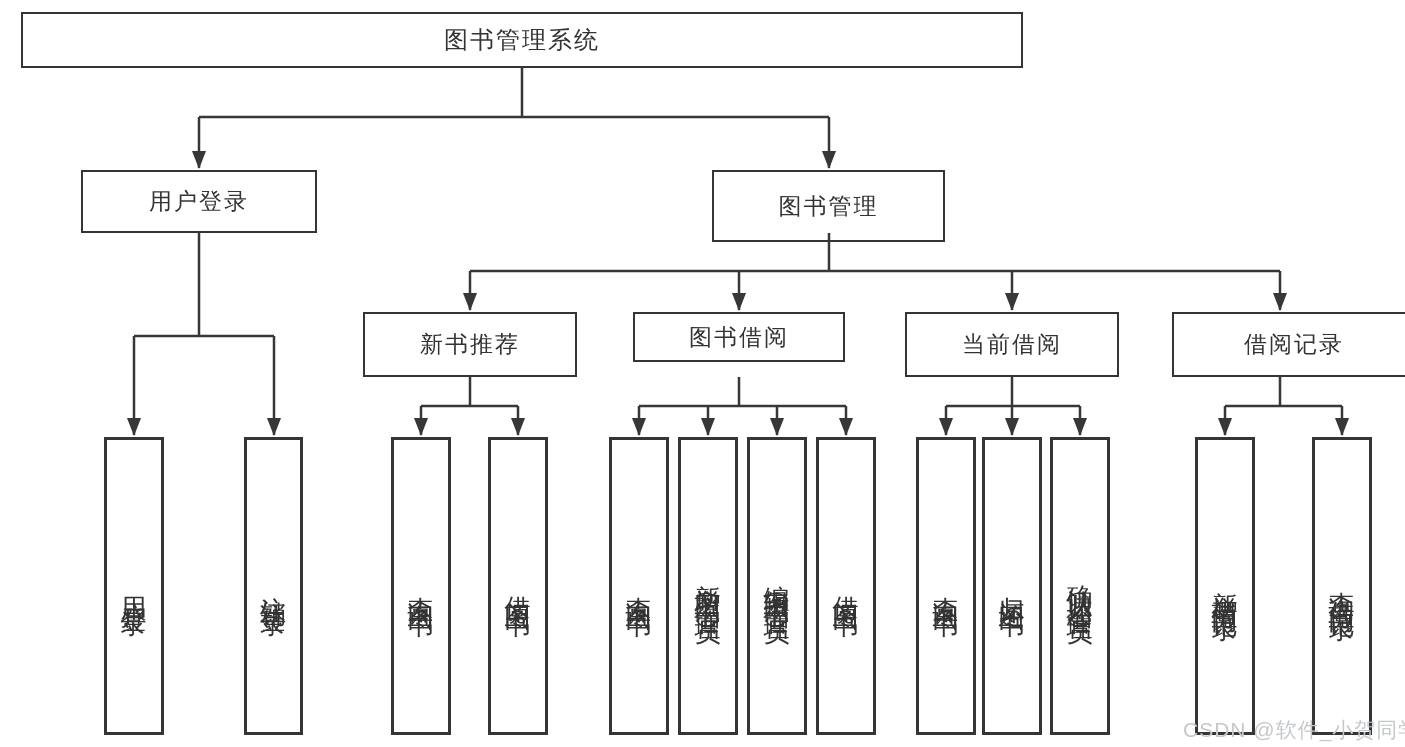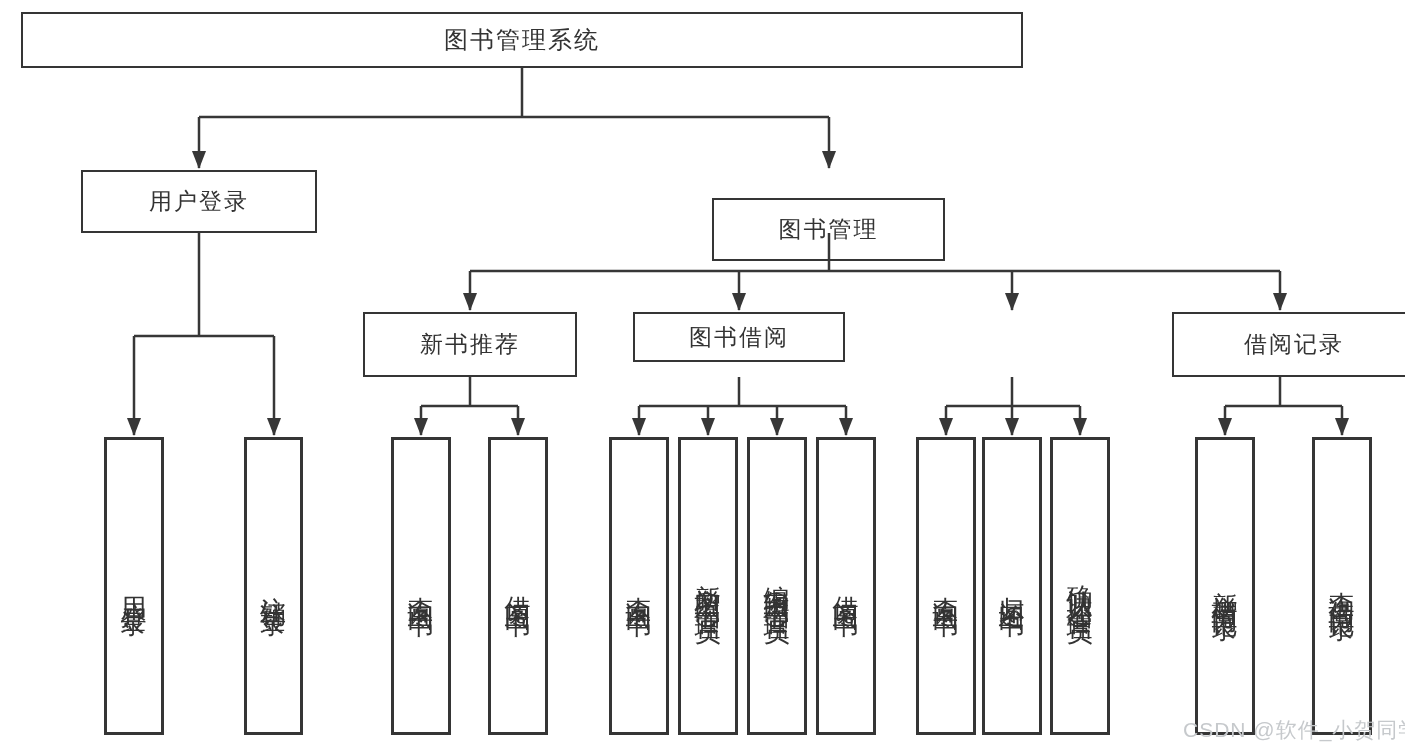--- a/index.html
+++ b/index.html
@@ -105,29 +105,32 @@
     <line class="cline" x1="1342" y1="406" x2="1342" y2="435" marker-end="url(#arrow)"></line>
   </svg>
 
   <div class="node hbox root" style="left:21px; top:12px; width:1002px; height:56px;">
     <span>图书管理系统</span>
   </div>
 
   <div class="node hbox" style="left:81px; top:170px; width:236px; height:63px;">
     <span>用户登录</span>
   </div>
-  <div class="node hbox" style="left:712px; top:170px; width:233px; height:63px;margin-top:28px;">
+  <div class="node hbox" style="left:712px; top:170px; width:233px; height:72px;">
     <span>图书管理</span>
   </div>
 
   <div class="node hbox" style="left:363px; top:312px; width:214px; height:65px;text-align:right;">
     <span>新书推荐</span>
   </div>
   <div class="node hbox" style="left:633px; top:312px; width:212px; height:50px;">
     <span>图书借阅</span>
+  </div>
+  <div class="node hbox" style="left:905px; top:312px; width:214px; height:65px;">
+    <span>当前借阅</span>
   </div>
   <div class="node hbox" style="left:1172px; top:312px; width:244px; height:65px;">
     <span>借阅记录</span>
   </div>
 
   <div class="node vbox" style="left:104px; top:437px; width:60px; height:298px;">
     <span>用户登录</span>
   </div>
   <div class="node vbox" style="left:244px; top:437px; width:59px; height:298px;">
     <span>注销登录</span>

